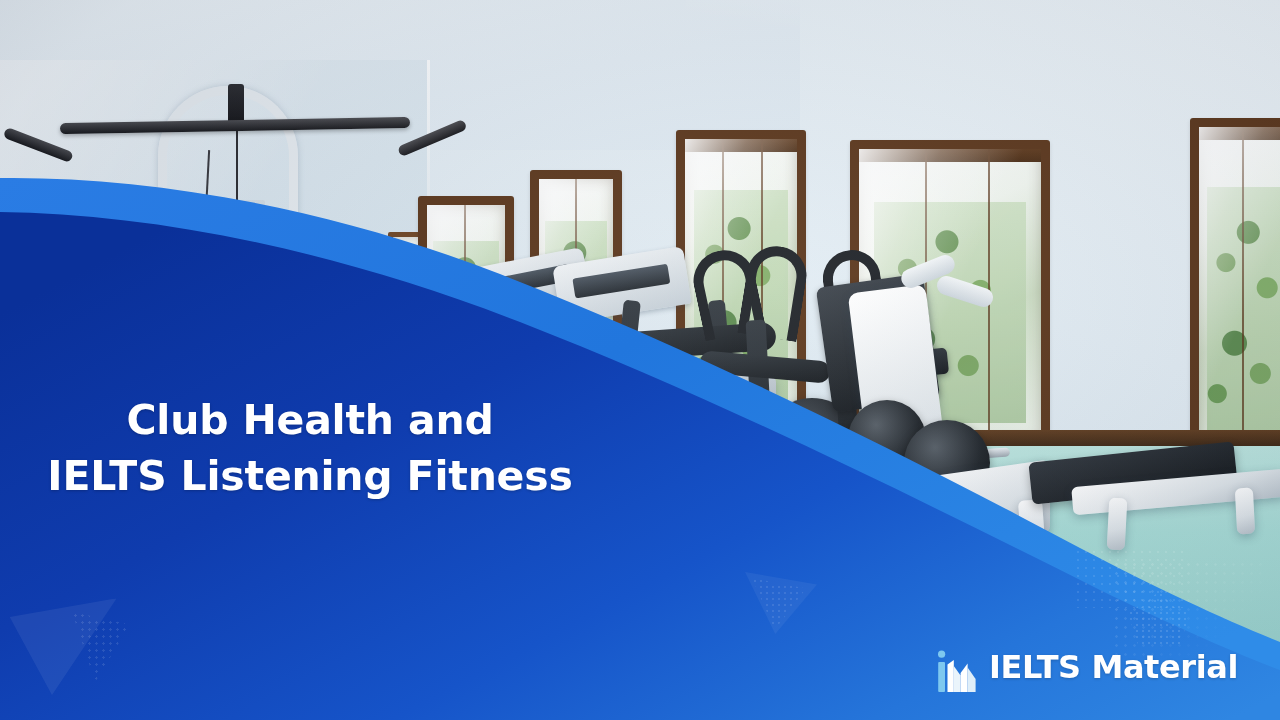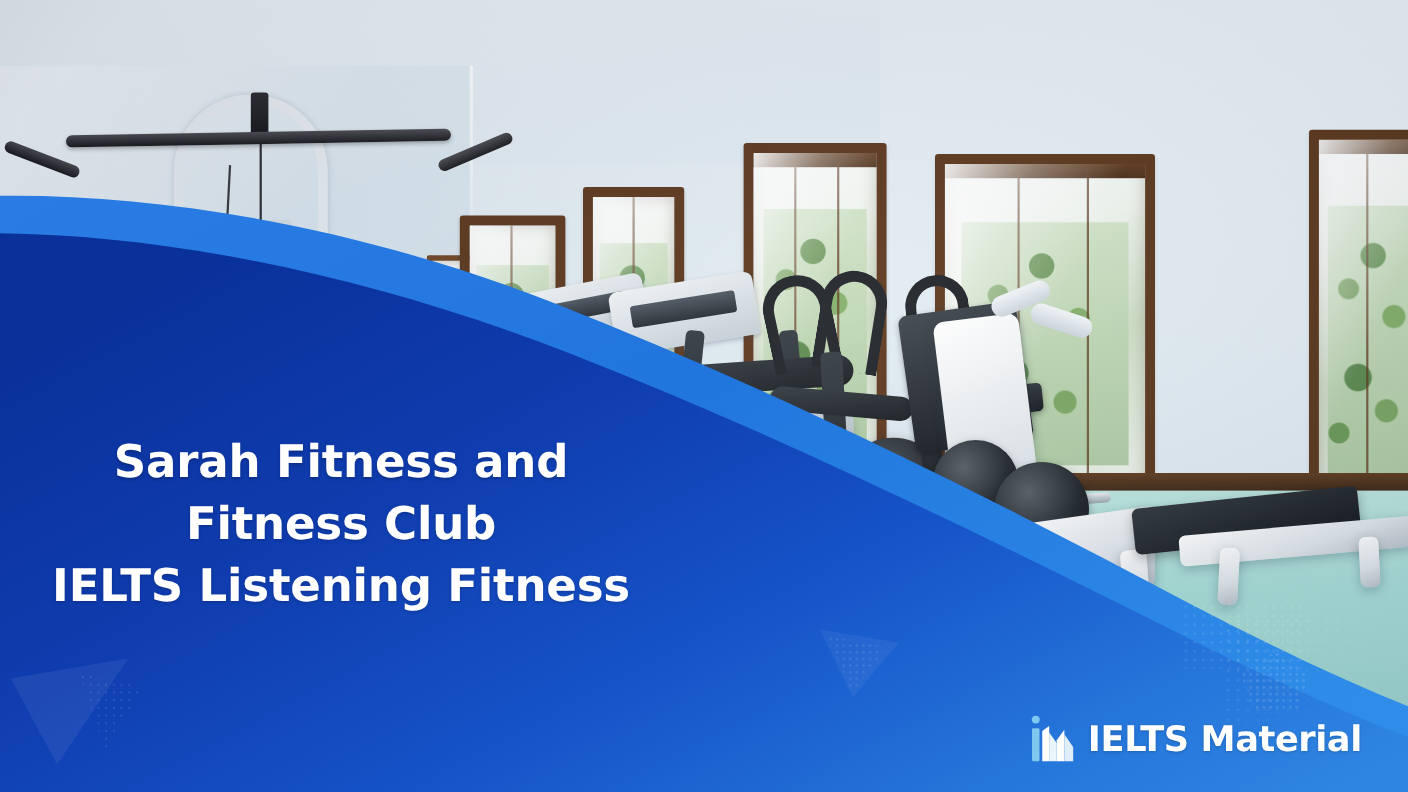--- a/index.html
+++ b/index.html
@@ -290,21 +290,21 @@
     text-shadow:0 1px 3px rgba(0,0,0,.22);
     z-index:6;
   }
   .headline .l1 { display:block; }
   .headline .l2 { display:block; }
   .headline .l3 { display:block; }
 
   
   .logo {
     position:absolute; right:42px; bottom:24px;
-    display:flex; align-items:center; gap:11px;
+    display:flex; gap:11px;
     z-index:7;
   }
   .logo-mark { width:42px; height:48px; display:block; }
   .logo-text {
     color:#ffffff;
     font-family:"DejaVu Sans","Liberation Sans",sans-serif;
     font-weight:bold;
     font-size:32px;
     letter-spacing:-.4px;
     text-shadow:0 1px 3px rgba(0,0,0,.2);
@@ -473,22 +473,21 @@
     <div class="deco tri-bl"></div>
     <div class="deco dots-bl"></div>
     <div class="deco tri-mid"></div>
     <div class="deco dots-mid"></div>
     <div class="deco dots-sun"></div>
     <div class="deco dots-grid-r"></div>
     <div class="deco dots-grid-t"></div>
   </div>
 
   <div class="headline">
-    <span class="l1">Sarah Fitness and</span>
-    <span class="l2">Fitness Club</span>
+    <span class="l1">Club Health and</span>
     <span class="l3">IELTS Listening Fitness</span>
   </div>
 
   <div class="logo">
     <svg class="logo-mark" viewBox="0 0 42 48">
 
       <circle cx="5.6" cy="6.2" r="3.6" fill="#7ec8ef"></circle>
 
       <rect x="2.2" y="14" width="6.8" height="30" rx="1" fill="#7ec8ef"></rect>
 

